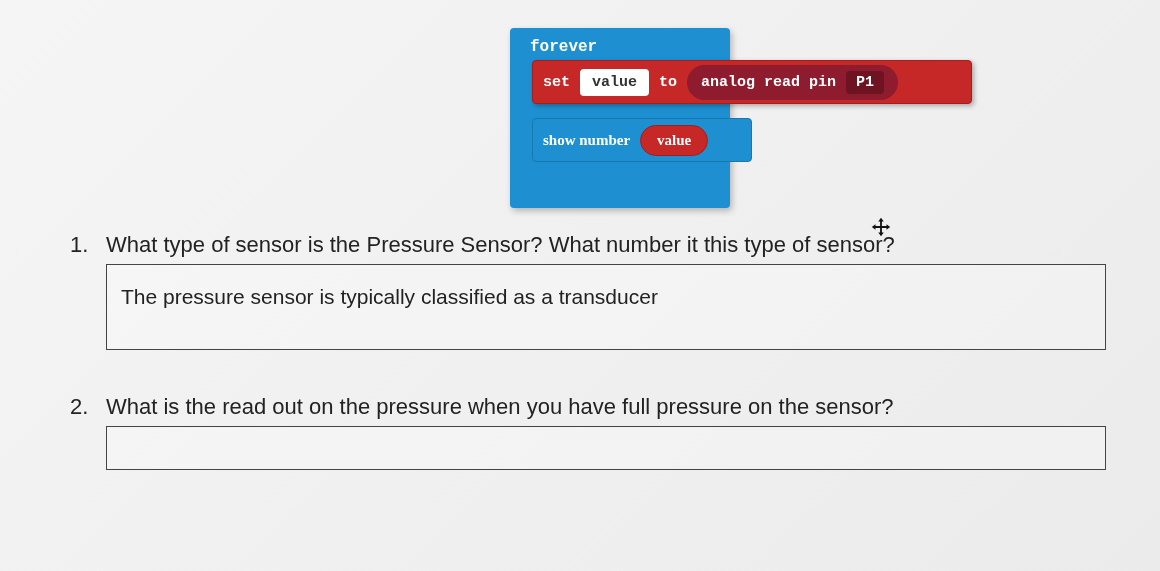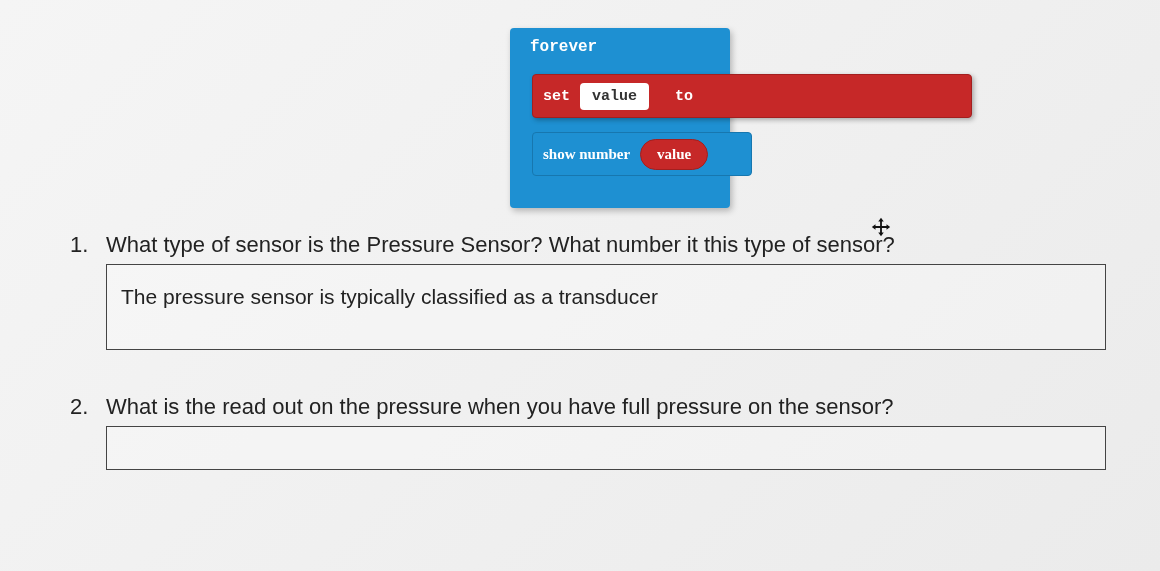--- a/index.html
+++ b/index.html
@@ -39,21 +39,21 @@
     font-size: 16px;
     box-shadow: 2px 3px 6px rgba(0,0,0,0.25);
   }
   .forever-label {
     padding-left: 6px;
     padding-bottom: 8px;
   }
   .inner-slot {
     position: absolute;
     left: 22px;
-    top: 46px;
+    top: 32px;
   }
   .set-block {
     position: relative;
     background: #c62828;
     border-radius: 4px;
     height: 44px;
     display: flex;
     align-items: center;
     padding: 0 10px;
     color: #fff;
@@ -67,21 +67,21 @@
   .set-block .set-text { margin-right: 10px; }
   .var-chip {
     background: #ffffff;
     color: #333;
     border-radius: 4px;
     padding: 5px 12px;
     font-weight: bold;
     margin: 0 10px 0 0;
     font-family: "Courier New", monospace;
   }
-  .to-text { margin: 0 10px 0 16px; }
+  .to-text { margin: 0 10px 0 0; }
   .analog-chip {
     background: #8e1b2e;
     border-radius: 18px;
     padding: 6px 14px;
     display: flex;
     align-items: center;
     color: #fff;
   }
   .analog-chip .pin {
     background: #6d1322;
@@ -167,20 +167,24 @@
 
   <div class="code-blocks">
     <div class="forever-block">
       <div class="forever-label">forever</div>
 
       <div class="inner-slot">
         <div class="set-block">
           <span class="set-text">set</span>
           <span class="var-chip">value</span>
           <span class="to-text">to</span>
+          <span class="analog-chip">
+            <span>analog read pin</span>
+            <span class="pin">P1</span>
+          </span>
         </div>
 
         <div class="show-block">
           <span>show number</span>
           <span class="value-chip">value</span>
         </div>
       </div>
     </div>
   </div>
 

